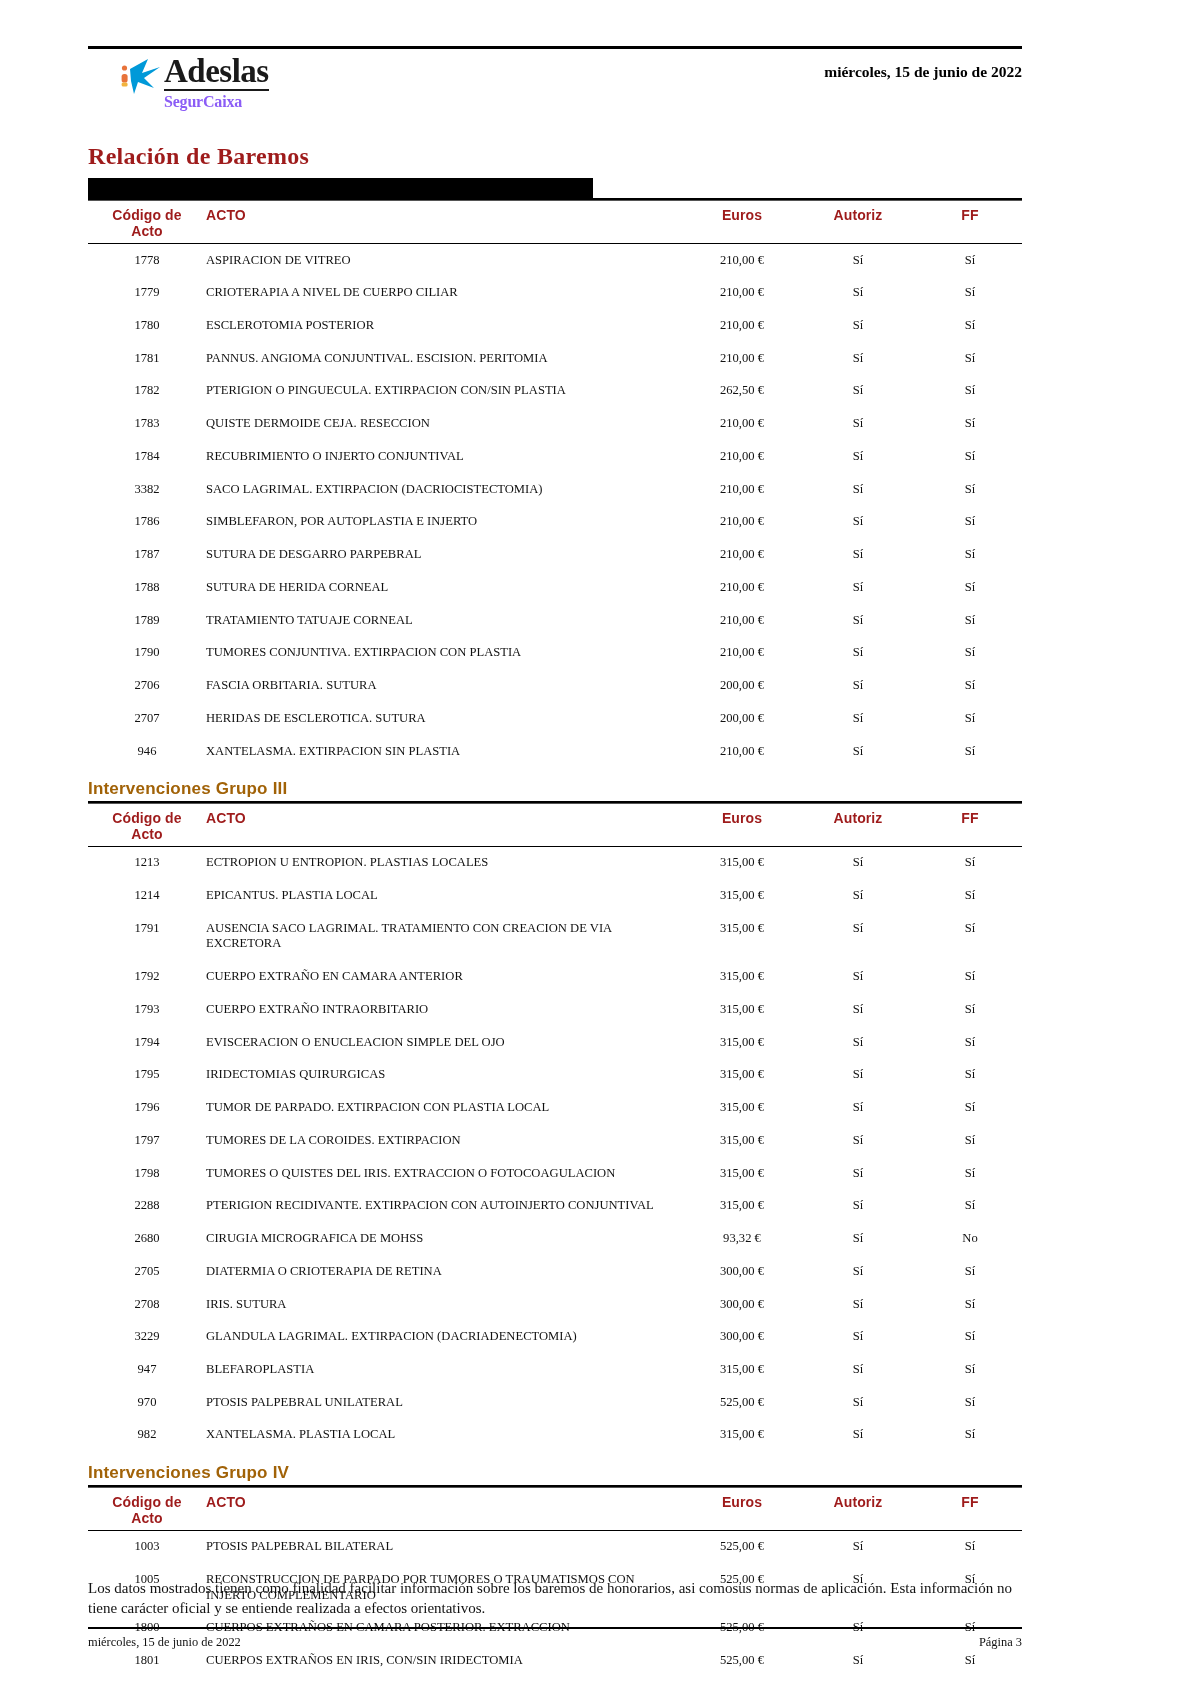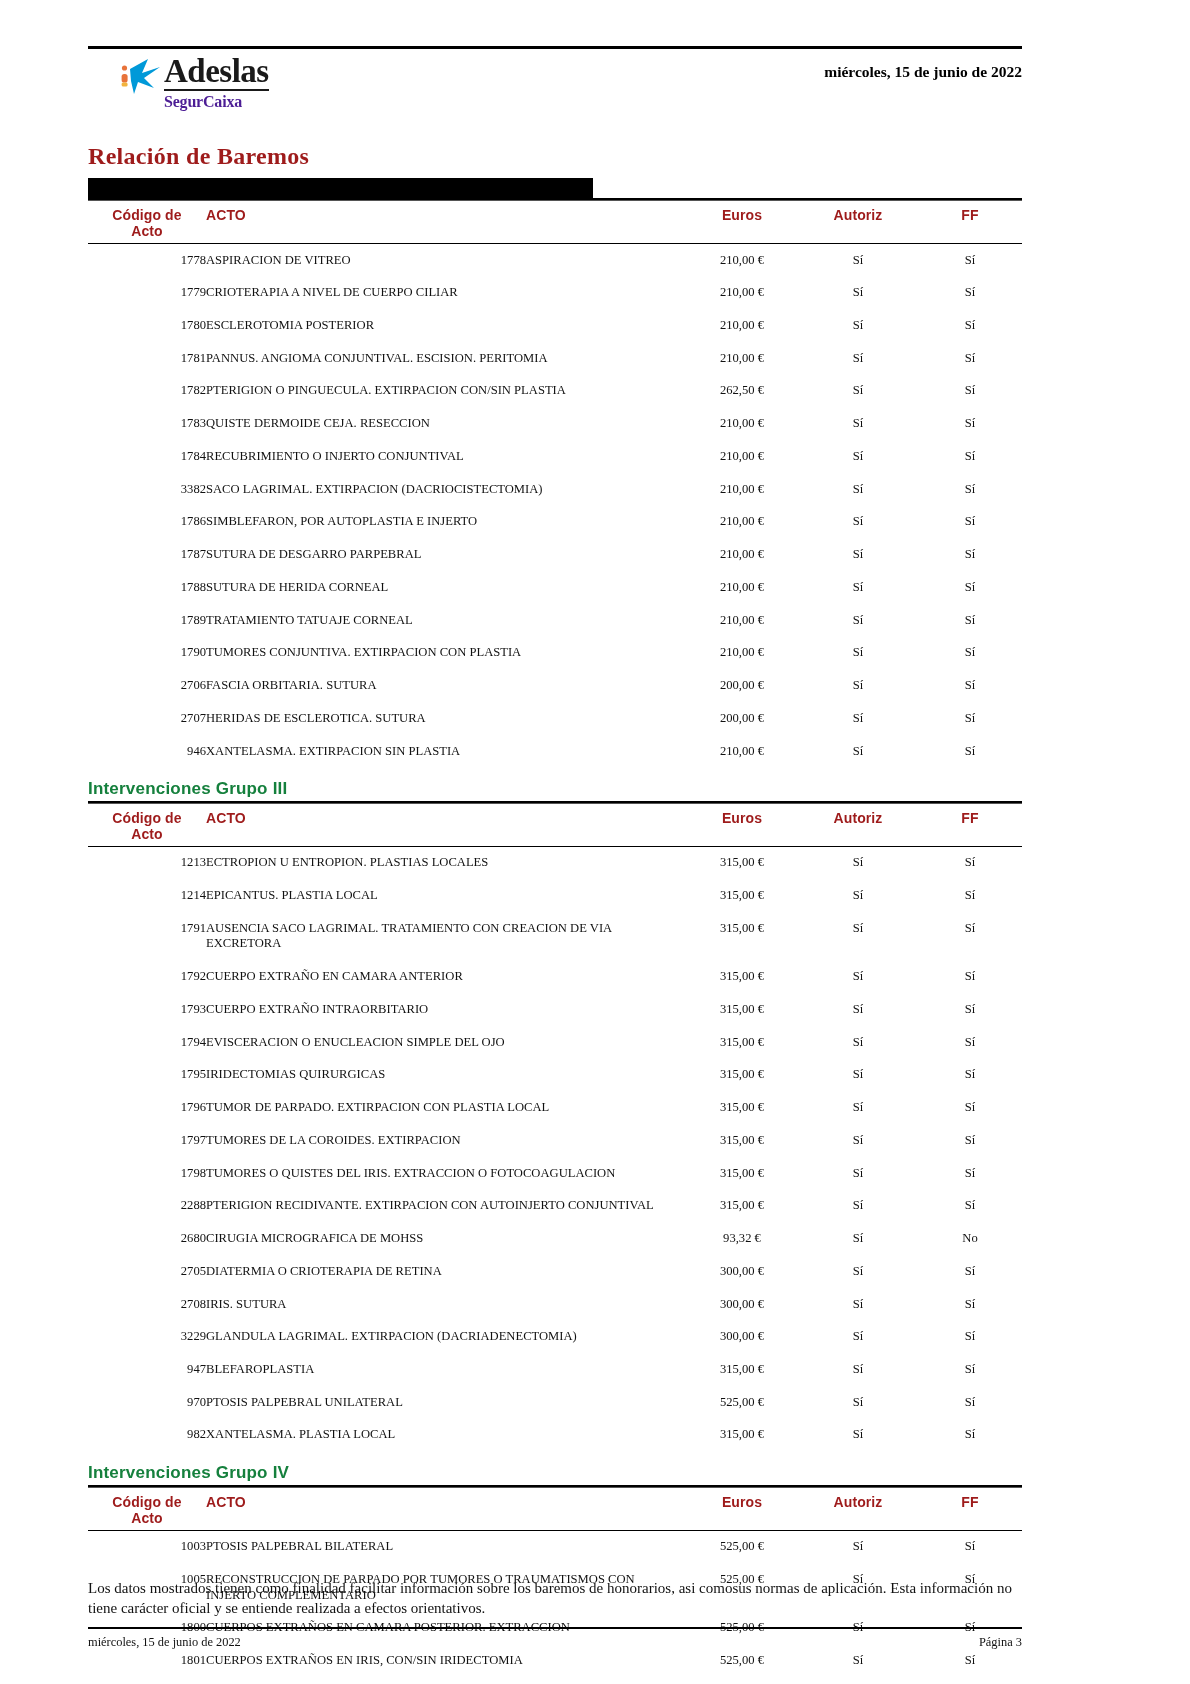--- a/index.html
+++ b/index.html
@@ -66,21 +66,21 @@
     font-weight: 700;
     letter-spacing: -0.5px;
     color: #1a1a1a;
     border-bottom: 2px solid #1a1a1a;
     padding-bottom: 1px;
   }
   .logo-sub {
     font-family: "Liberation Serif", serif;
     font-size: 16px;
     font-weight: 700;
-    color: #4c1d95;
+    color: #8b5cf6;
     margin-top: 3px;
     letter-spacing: -0.2px;
   }
   .doc-date {
     font-family: "Liberation Serif", serif;
     font-size: 15.5px;
     font-weight: 700;
     color: #000;
     padding-top: 8px;
     white-space: nowrap;
@@ -101,21 +101,21 @@
     height: 20px;
     width: 505px;
     margin-top: 6px;
   }
 
   
   .section-title {
     font-family: "Liberation Sans", sans-serif;
     font-size: 17px;
     font-weight: 700;
-    color: #15803d;
+    color: #a16207;
     margin-top: 11px;
     margin-bottom: 2px;
     letter-spacing: 0.2px;
   }
 
   table.baremos {
     width: 100%;
     border-collapse: collapse;
     table-layout: fixed;
   }
@@ -162,21 +162,21 @@
   .h-code-2 { display: block; text-align: center; }
 
   table.baremos tbody td {
     font-family: "Liberation Serif", serif;
     font-size: 12.6px;
     color: #111;
     padding: 8.5px 0 8.5px 0;
     vertical-align: top;
     line-height: 1.25;
   }
-  td.c-code  { text-align: right; }
+  td.c-code  { text-align: center; }
   td.c-acto  { text-align: left; padding-left: 6px; }
   td.c-euros { text-align: center; white-space: nowrap; }
   td.c-aut   { text-align: center; }
   td.c-ff    { text-align: center; }
 
   .rule-row td {
     padding: 0 !important;
     height: 0;
   }
 

